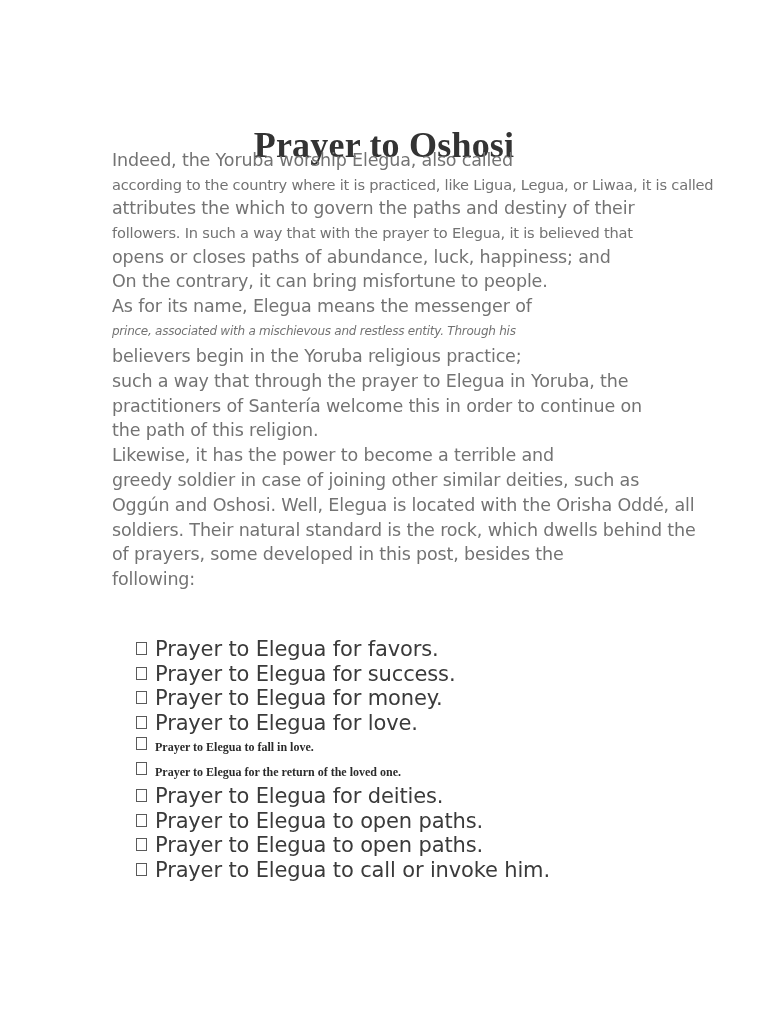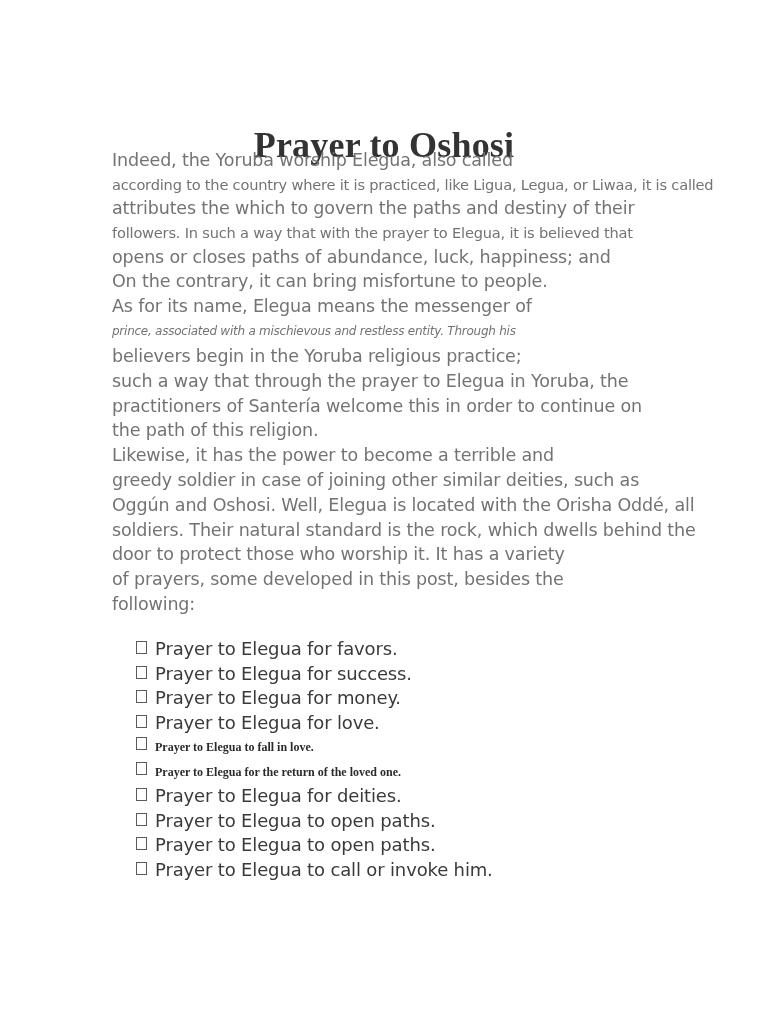--- a/index.html
+++ b/index.html
@@ -97,21 +97,21 @@
     height: 11px;
     border: 1px solid #5a5a5a;
     background: #ffffff;
     margin-right: 8px;
     position: relative;
     top: -1px;
   }
   .item-text {
     display: inline-block;
     font-family: "DejaVu Sans", sans-serif;
-    font-size: 18px;
+    font-size: 21px;
     line-height: 24.5px;
     letter-spacing: -0.15px;
     color: #3a3a3a;
   }
   .item-text.bold-serif {
     font-family: Liberation Serif, serif;
     font-weight: bold;
     font-size: 12px;
     letter-spacing: 0;
     color: #2b2b2b;
@@ -134,21 +134,20 @@
       <div class="line sz-lg">As for its name, Elegua means the messenger of</div>
       <div class="line sz-sm italic">prince, associated with a mischievous and restless entity. Through his</div>
       <div class="line sz-lg">believers begin in the Yoruba religious practice;</div>
       <div class="line sz-lg">such a way that through the prayer to Elegua in Yoruba, the</div>
       <div class="line sz-lg">practitioners of Santería welcome this in order to continue on</div>
       <div class="line sz-lg">the path of this religion.</div>
       <div class="line sz-lg">Likewise, it has the power to become a terrible and</div>
       <div class="line sz-lg">greedy soldier in case of joining other similar deities, such as</div>
       <div class="line sz-lg">Oggún and Oshosi. Well, Elegua is located with the Orisha Oddé, all</div>
       <div class="line sz-lg">soldiers. Their natural standard is the rock, which dwells behind the</div>
-      <div class="line sz-lg">door to protect those who worship it. It has a variety</div>
       <div class="line sz-lg">of prayers, some developed in this post, besides the</div>
       <div class="line sz-lg">following:</div>
     </div>
 
   <ul class="prayer-list">
       <li class="prayer-item">
         <span class="bullet-box"></span>
         <span class="item-text">Prayer to Elegua for favors.</span>
       </li>
       <li class="prayer-item">

